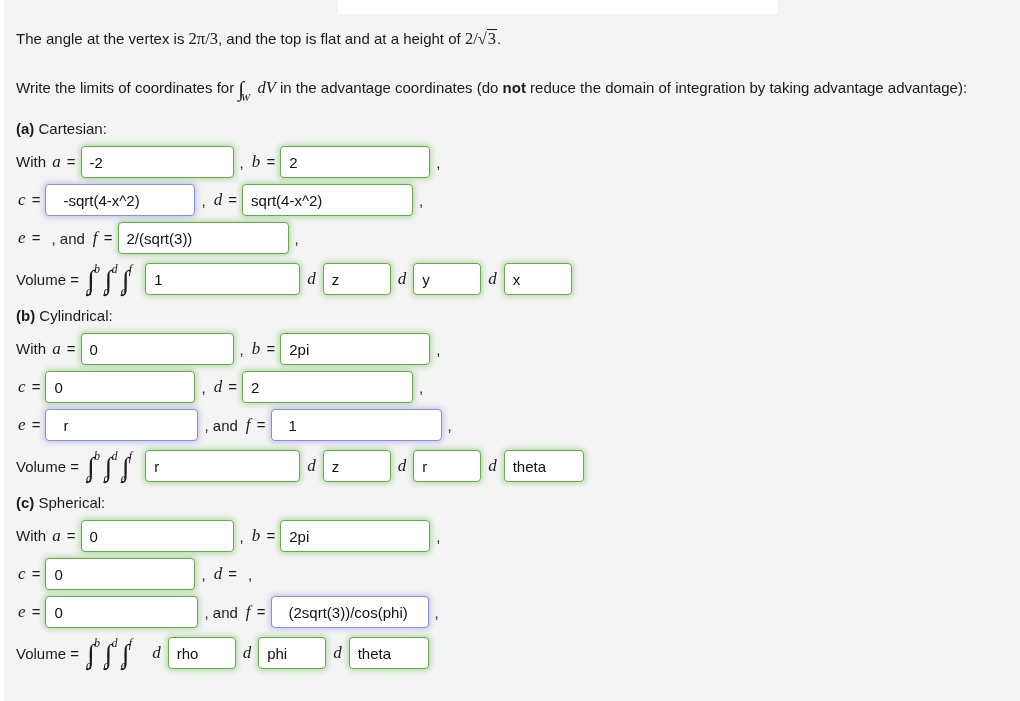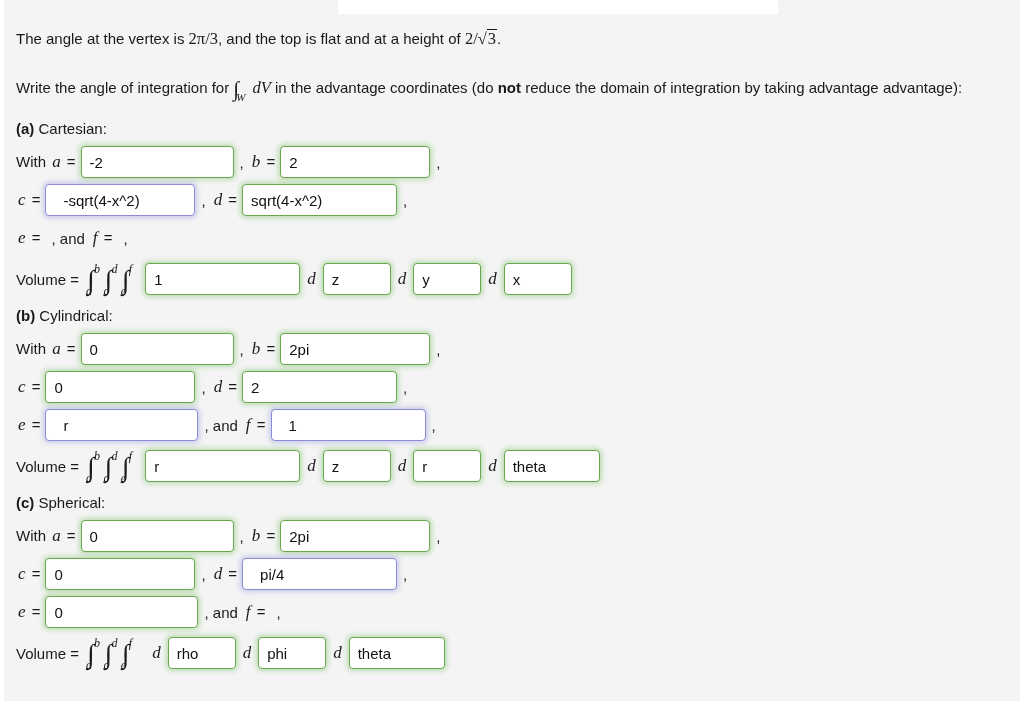--- a/index.html
+++ b/index.html
@@ -139,21 +139,21 @@
     box-shadow: 0 0 5px 2px rgba(120, 190, 100, 0.45);
   }
   input.fld.blue {
     border: 1px solid #8c8cd8;
     box-shadow: 0 0 5px 2px rgba(150, 150, 225, 0.45);
     padding-left: 17px;
   }
 
   .w153 { width: 153px; }
   .w150 { width: 150px; }
-  .w155 { width: 155px; }
+  .w155 { width: 171px; }
   .w158 { width: 158px; }
 
   .vol-row {
     display: flex;
     align-items: center;
     height: 44px;
     white-space: nowrap;
   }
   .vol-label {
     font-size: 15px;
@@ -184,34 +184,34 @@
   }
   .ii .glyph { padding: 0 4px 0 2px; }
   .d-sep {
     font-family: "Liberation Serif", serif;
     font-style: italic;
     font-size: 17px;
     margin: 0 7px;
   }
   .w-integrand { width: 155px; }
   .w-var { width: 68px; }
-  .w-var-wide { width: 96px; }
+  .w-var-wide { width: 80px; }
 </style>
 </head>
 <body>
 
 <div class="left-strip"></div>
 <div class="top-white-block"></div>
 
 <div class="page">
   <div class="content">
 
     <p class="prompt"><span>The angle at the vertex is </span><span class="mathup">2π/3</span><span>, and the top is flat and at a height of </span><span class="frac-sqrt"><span>2/</span><span class="sqrt-sym">√</span><span class="radicand">3</span></span><span>.</span></p>
 
-    <p class="prompt wrap"><span>Write the angle of integration for </span><span class="int-inline"><span>∫</span><span class="sub">W</span></span>&nbsp;<span class="math">dV</span><span> in the advantage coordinates (do </span><b class="bold-not">not</b><span> reduce the domain of integration by taking advantage</span>
+    <p class="prompt wrap"><span>Write the limits of coordinates for </span><span class="int-inline"><span>∫</span><span class="sub">W</span></span>&nbsp;<span class="math">dV</span><span> in the advantage coordinates (do </span><b class="bold-not">not</b><span> reduce the domain of integration by taking advantage</span>
       <span>advantage):</span></p>
 
     <div class="section">
       <div class="section-title"><b>(a)</b>
         <span>Cartesian:</span></div>
 
       <div class="row">
         <span class="lbl"><span>With</span> <span class="mvar">a</span> <span>=</span></span>
         <input class="fld green w153" value="-2" style="">
         <span class="comma">,</span>
@@ -226,20 +226,21 @@
         <span class="comma">,</span>
         <span class="lbl"><span class="mvar">d</span> <span>=</span></span>
         <input class="fld green w155" value="sqrt(4-x^2)" style="">
         <span class="comma">,</span>
       </div>
 
       <div class="row">
         <span class="lbl"><span class="mvar">e</span> <span>=</span></span>
         <span class="comma">, and</span>
         <span class="lbl"><span class="mvar">f</span> <span>=</span></span>
+        <input class="fld green w155" value="2/(sqrt(3))" style="">
         <span class="comma">,</span>
       </div>
 
       <div class="vol-row">
         <span class="vol-label">Volume =</span>
         <span class="triple-int"><span class="ii"><span class="glyph">∫</span><span class="up">b</span><span class="dn">a</span></span><span class="ii"><span class="glyph">∫</span><span class="up">d</span><span class="dn">c</span></span><span class="ii"><span class="glyph">∫</span><span class="up">f</span><span class="dn">e</span></span></span>
         <input class="fld green w-integrand" value="1" style="">
         <span class="d-sep">d</span>
         <input class="fld green w-var" value="z" style="">
         <span class="d-sep">d</span>
@@ -304,29 +305,29 @@
         <span class="lbl"><span class="mvar">b</span> <span>=</span></span>
         <input class="fld green w150" value="2pi" style="">
         <span class="comma">,</span>
       </div>
 
       <div class="row">
         <span class="lbl"><span class="mvar">c</span> <span>=</span></span>
         <input class="fld green w150" value="0" style="">
         <span class="comma">,</span>
         <span class="lbl"><span class="mvar">d</span> <span>=</span></span>
-        <input class="fld blue w155" value="pi/4" style="">
         <span class="comma">,</span>
       </div>
 
       <div class="row">
         <span class="lbl"><span class="mvar">e</span> <span>=</span></span>
         <input class="fld green w153" value="0" style="">
         <span class="comma">, and</span>
         <span class="lbl"><span class="mvar">f</span> <span>=</span></span>
+        <input class="fld blue w158" value="(2sqrt(3))/cos(phi)" style="">
         <span class="comma">,</span>
       </div>
 
       <div class="vol-row">
         <span class="vol-label">Volume =</span>
         <span class="triple-int"><span class="ii"><span class="glyph">∫</span><span class="up">b</span><span class="dn">a</span></span><span class="ii"><span class="glyph">∫</span><span class="up">d</span><span class="dn">c</span></span><span class="ii"><span class="glyph">∫</span><span class="up">f</span><span class="dn">e</span></span></span>
         <span class="d-sep">d</span>
         <input class="fld green w-var" value="rho" style="">
         <span class="d-sep">d</span>
         <input class="fld green w-var" value="phi" style="">

